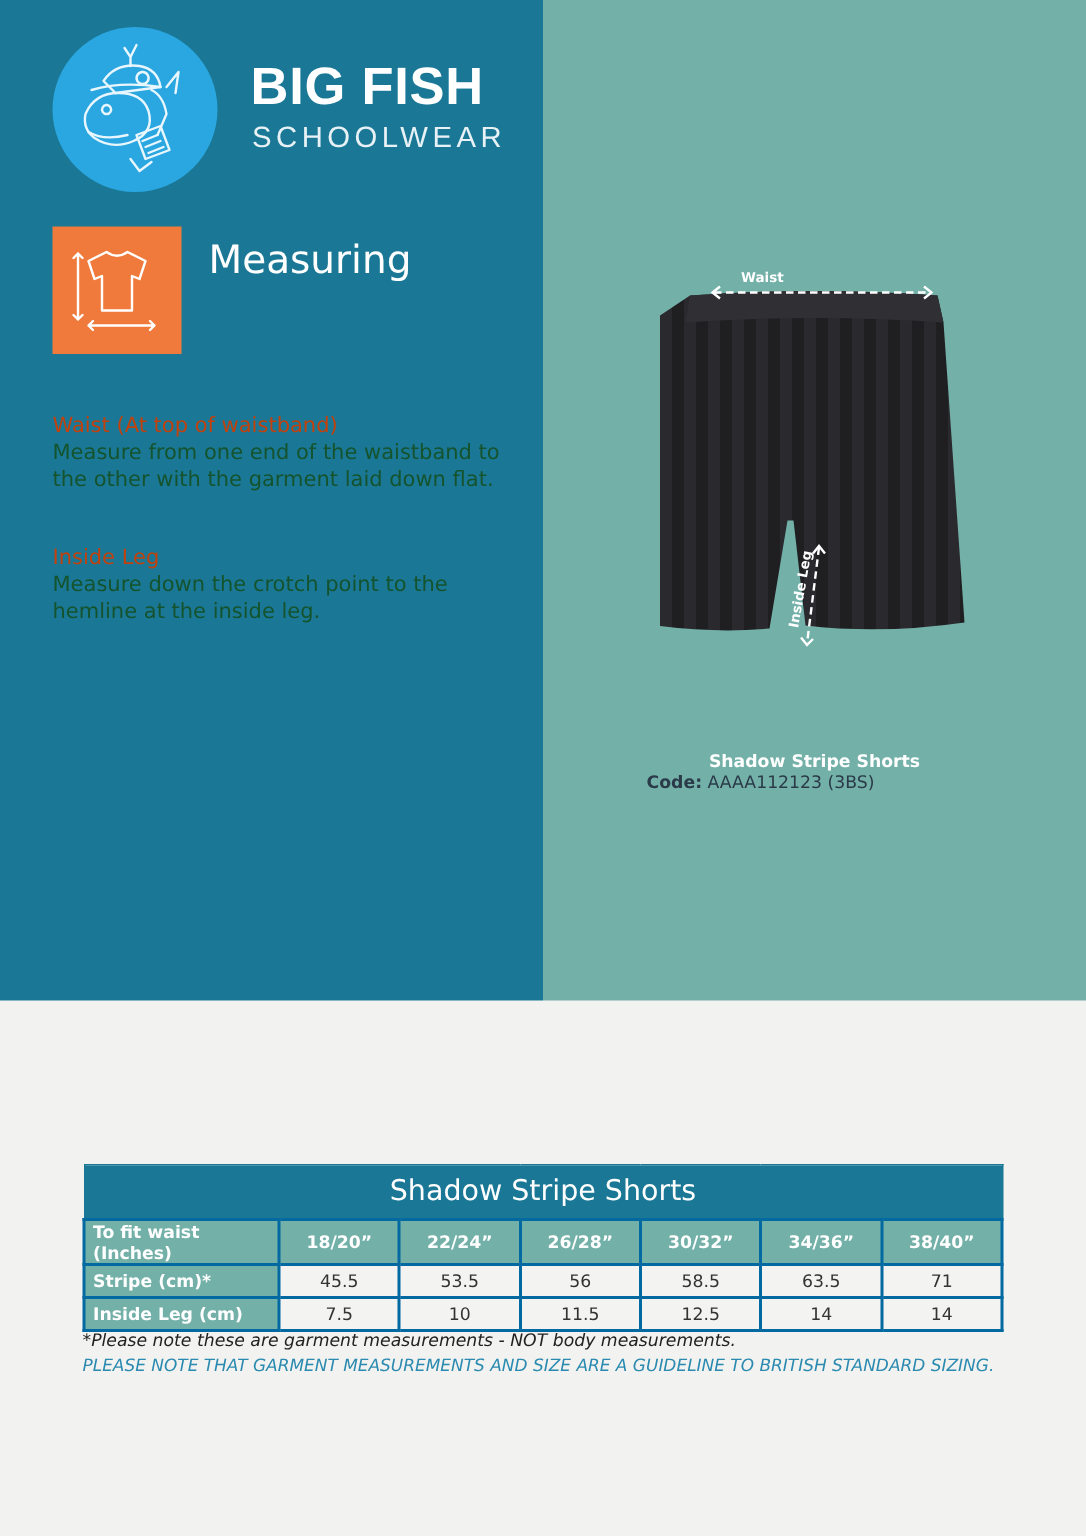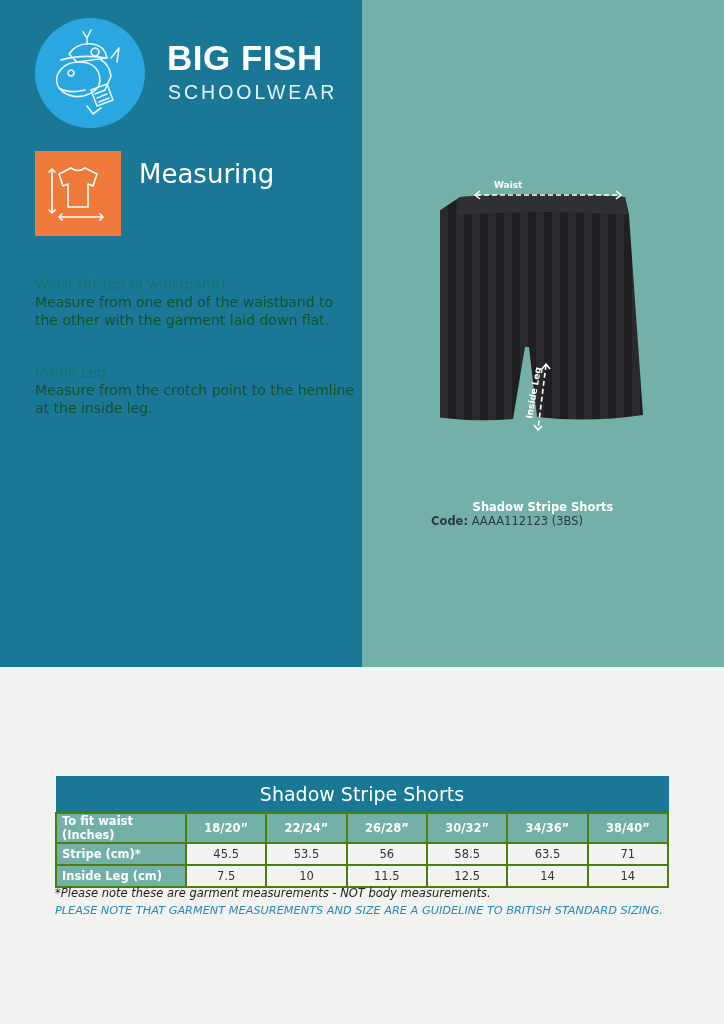--- a/index.html
+++ b/index.html
@@ -6,31 +6,31 @@
   html, body { width: 724px; height: 1024px; overflow: hidden; }
   body { position: relative; background: #f2f2f0; font-family: "DejaVu Sans", sans-serif; }
   .left-panel { position: absolute; left: 0; top: 0; width: 362px; height: 667px; background: #1a7896; }
   .right-panel { position: absolute; left: 362px; top: 0; width: 362px; height: 667px; background: #72b0a8; }
   .logo-circle { position: absolute; left: 35px; top: 18px; width: 110px; height: 110px; border-radius: 50%; background: #2aa6e0; overflow: hidden; }
   .brand-main { position: absolute; left: 167px; top: 40px; color: #fff; font-family: "Liberation Sans", sans-serif; font-weight: bold; font-size: 35px; letter-spacing: 0.5px; line-height: 1; }
   .brand-sub { position: absolute; left: 168px; top: 83px; color: #e8f2f6; font-family: "Liberation Sans", sans-serif; font-size: 19.5px; letter-spacing: 3px; line-height: 1; }
   .guide-box { position: absolute; left: 35px; top: 151px; width: 86px; height: 85px; background: #f07a3b; }
   .guide-title { position: absolute; left: 139px; top: 157px; color: #fff; font-size: 26px; line-height: 35px; font-weight: normal; }
   .section { position: absolute; left: 35px; width: 320px; }
-  .section .label { color: #0f766e; font-size: 14px; line-height: 18px; }
+  .section .label { color: #c2410c; font-size: 14px; line-height: 18px; }
   .section .desc { color: #14532d; font-size: 14px; line-height: 18px; }
   .waist-sec { top: 275px; }
   .leg-sec { top: 363px; }
   .shorts-wrap { position: absolute; left: 440px; top: 175px; width: 215px; height: 270px; }
   .product-name { position: absolute; left: 362px; width: 362px; top: 500px; text-align: center; color: #fff; font-weight: bold; font-size: 11.5px; line-height: 14px; }
   .product-code { position: absolute; left: 362px; width: 290px; top: 514px; text-align: center; color: #2a3a48; font-size: 11.5px; line-height: 14px; }
   .product-code b { font-weight: bold; }
   .size-table { position: absolute; left: 55px; top: 776px; width: 614px; border-collapse: collapse; }
   .size-table th.title { background: #1a7896; color: #fff; font-weight: normal; font-size: 19px; height: 36px; text-align: center; border: 1px solid #1a7896; }
-  .size-table td { border: 2px solid #4d7c0f; height: 22px; font-size: 11.5px; text-align: center; color: #333; background: #f3f3f1; }
+  .size-table td { border: 2px solid #0369a1; height: 22px; font-size: 11.5px; text-align: center; color: #333; background: #f3f3f1; }
   .size-table td.rowlabel { background: #72b0a8; color: #fff; font-weight: bold; text-align: left; padding-left: 5px; width: 130px; }
   .size-table tr.hdr td { background: #72b0a8; color: #fff; font-weight: bold; }
   .note1 { position: absolute; left: 55px; top: 886px; font-size: 11.5px; font-weight: normal; font-style: italic; color: #222; }
   .note2 { position: absolute; left: 55px; top: 904px; font-size: 11.3px; font-style: italic; color: #2a8ab0; }
 </style>
 </head>
 <body>
 
 <div class="left-panel"></div>
 <div class="right-panel"></div>
@@ -64,21 +64,21 @@
 <div class="guide-title">
   <div>Measuring</div>
 </div>
 
 <div class="section waist-sec">
   <div class="label">Waist (At top of waistband)</div>
   <div class="desc">Measure from one end of the waistband to the other with the garment laid down flat.</div>
 </div>
 <div class="section leg-sec">
   <div class="label">Inside Leg</div>
-  <div class="desc">Measure from the crotch point to the hemline at the inside leg.</div>
+  <div class="desc">Measure down the crotch point to the hemline at the inside leg.</div>
 </div>
 
 <div class="shorts-wrap">
   <svg width="215" height="270" viewBox="0 0 215 270">
     <defs>
       <pattern id="stripes" width="16" height="10" patternUnits="userSpaceOnUse">
         <rect width="16" height="10" fill="#1f1f22"></rect>
         <rect width="8" height="10" fill="#2a2a2e"></rect>
       </pattern>
     </defs>

